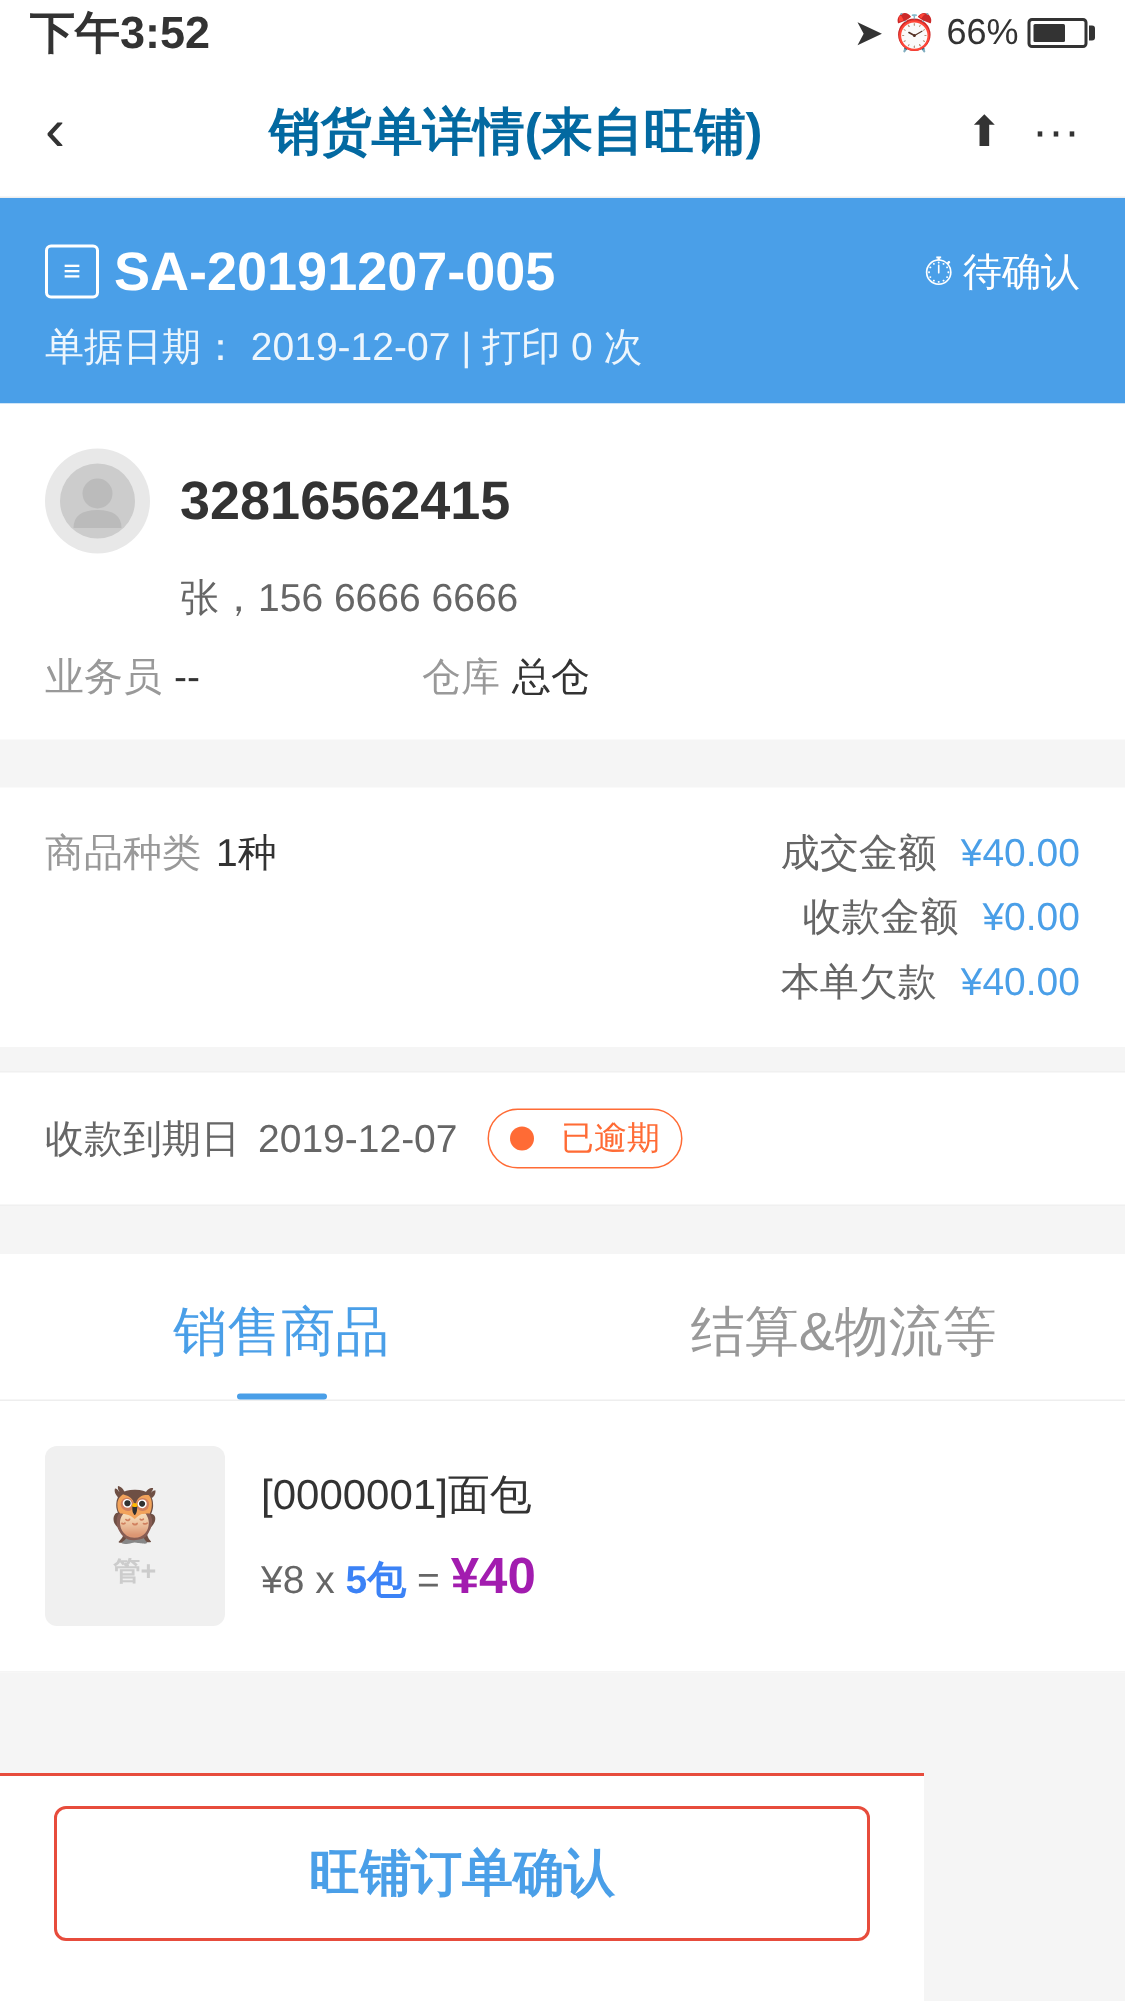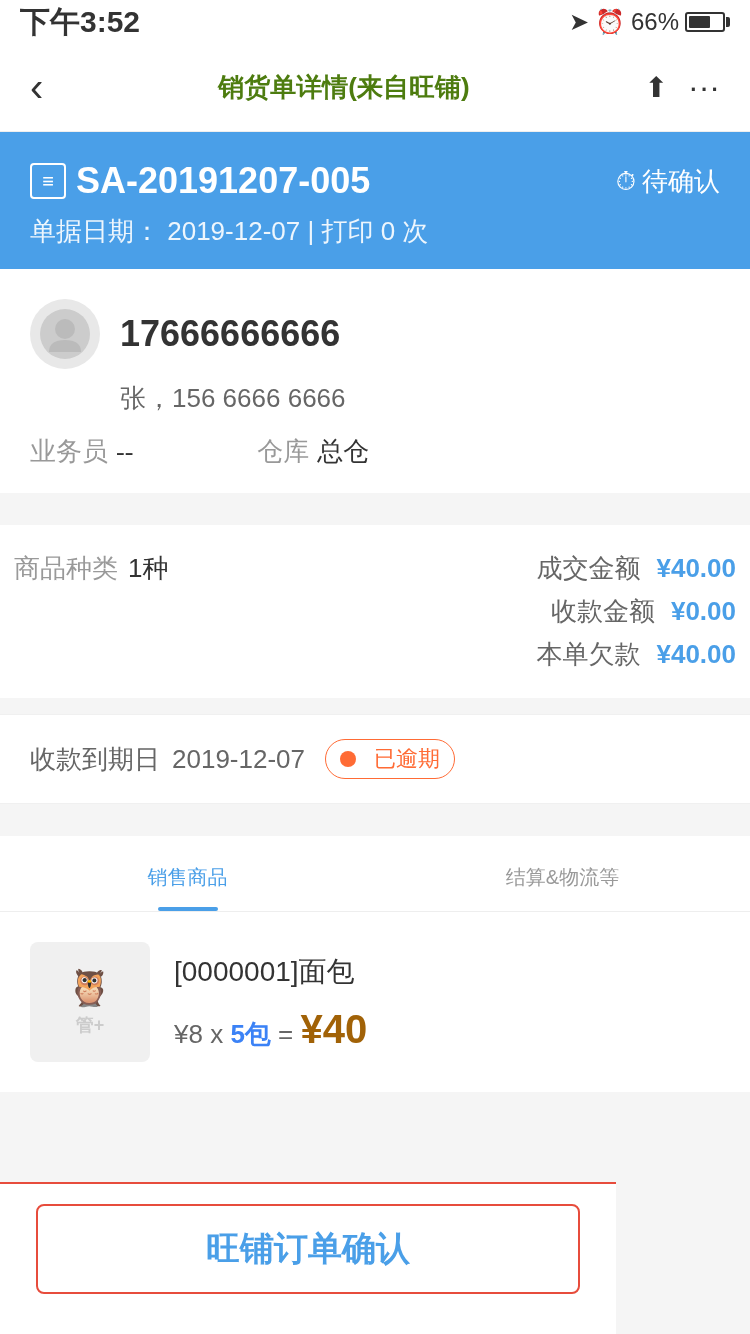--- a/index.html
+++ b/index.html
@@ -34,23 +34,23 @@
       width: 750px;
       height: 88px;
       background: #fff;
       display: flex;
       align-items: center;
       justify-content: space-between;
       padding: 0 30px;
       border-bottom: 1px solid #eee;
     }
     .nav-title {
-      font-size: 26px;
+      font-size: 34px;
       font-weight: 600;
-      color: #4d7c0f;
+      color: #0369a1;
     }
     .nav-actions { display: flex; align-items: center; gap: 20px; }
     .nav-back { font-size: 40px; color: #333; cursor: pointer; }
     .nav-icon { font-size: 32px; color: #333; cursor: pointer; }
 
     
     .header-card {
       background: #4a9fe8;
       padding: 28px 30px 20px 30px;
       margin-bottom: 0;
@@ -131,38 +131,37 @@
       color: #333;
     }
     .customer-name {
       font-size: 26px;
       color: #666;
       margin-left: 90px;
       margin-bottom: 18px;
     }
     .customer-meta {
       display: flex;
-      gap: 44px;
+      gap: 68px;
       margin-left: 0;
-      font-family: Liberation Serif, serif;
     }
     .meta-item {
       font-size: 26px;
       color: #666;
       display: flex;
       align-items: center;
       gap: 8px;
     }
     .meta-label { color: #999; }
     .meta-value { color: #333; }
 
     
     .amount-section {
       background: #fff;
-      padding: 26px 14px;
+      padding: 26px 30px;
       margin-bottom: 16px;
       display: flex;
       justify-content: space-between;
       align-items: flex-start;
     }
     .amount-left {
       display: flex;
       flex-direction: column;
       gap: 4px;
     }
@@ -180,21 +179,21 @@
       align-items: flex-end;
       gap: 8px;
     }
     .amount-row {
       font-size: 26px;
       color: #666;
       display: flex;
       gap: 16px;
       align-items: center;
     }
-    .amount-value { color: #4a9fe8; font-weight: 700; }
+    .amount-value { color: #4a9fe8; font-weight: 400; }
 
     
     .due-section {
       background: #fff;
       padding: 24px 30px;
       margin-bottom: 16px;
       display: flex;
       align-items: center;
       gap: 12px;
       font-size: 26px;
@@ -227,21 +226,21 @@
       margin-bottom: 0;
     }
     .tabs-row {
       display: flex;
       border-bottom: 1px solid #eee;
     }
     .tab-item {
       flex: 1;
       text-align: center;
       padding: 28px 0 20px;
-      font-size: 20px;
+      font-size: 36px;
       color: #999;
       cursor: pointer;
       position: relative;
     }
     .tab-item.active {
       color: #4a9fe8;
     }
     .tab-item.active::after {
       content: '';
       position: absolute;
@@ -295,21 +294,21 @@
       font-size: 28px;
       color: #333;
       font-weight: 500;
       margin-bottom: 16px;
     }
     .product-price {
       font-size: 26px;
       color: #666;
     }
     .product-qty { color: #3b82f6; font-weight: 600; }
-    .product-total { color: #a16207; font-weight: 700; font-size: 40px; }
+    .product-total { color: #a21caf; font-weight: 700; font-size: 34px; }
 
     
     .gray-area {
       background: #f5f5f5;
       height: 280px;
     }
 
     
     .bottom-bar {
       position: fixed;
@@ -420,21 +419,21 @@
 <div class="customer-section">
   <div class="customer-row">
     <div class="avatar">
       <div class="avatar-icon">
         <svg width="40" height="40" viewBox="0 0 40 40" fill="none">
           <circle cx="20" cy="15" r="10" fill="#bbb"></circle>
           <path d="M4 38 Q4 26 20 26 Q36 26 36 38" fill="#bbb"></path>
         </svg>
       </div>
     </div>
-    <span class="customer-phone">17666666666</span>
+    <span class="customer-phone">32816562415</span>
   </div>
   <div class="customer-name">张，156 6666 6666</div>
   <div class="customer-meta">
     <div class="meta-item">
       <span class="meta-label">业务员</span>
       <span class="meta-value">--</span>
     </div>
     <div class="meta-item" style="margin-left:80px;">
       <span class="meta-label">仓库</span>
       <span class="meta-value">总仓</span>

